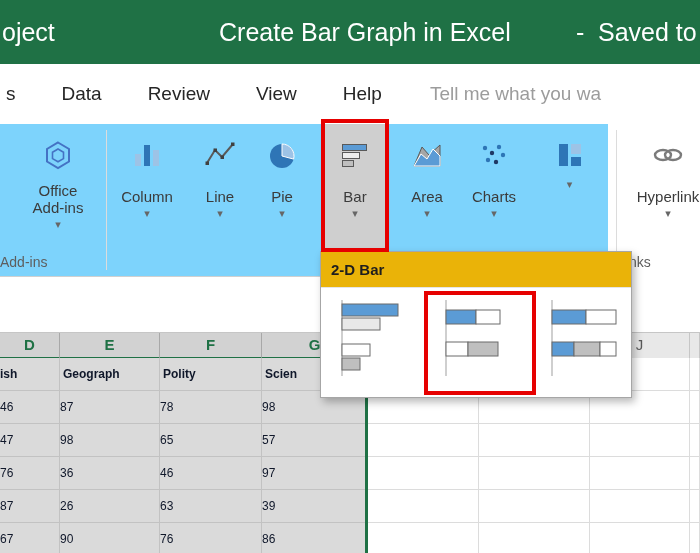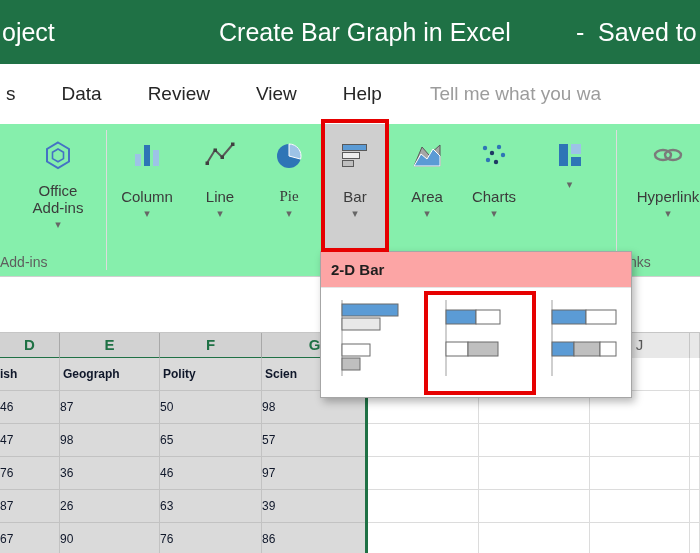--- a/index.html
+++ b/index.html
@@ -13,30 +13,30 @@
   .titlebar span{position:absolute;top:0;height:64px;line-height:64px;font-size:25px;white-space:nowrap;}
   .tb-left{left:2px;}
   .tb-title{left:219px;}
   .tb-dash{left:576px;}
   .tb-saved{left:598px;width:102px;overflow:hidden;}
   
   .menubar{position:absolute;left:0;top:64px;width:700px;height:60px;background:#fff;display:flex;align-items:center;gap:46px;padding-left:6px;box-sizing:border-box;}
   .mtab{font-size:19px;color:#262626;white-space:nowrap;cursor:default;}
   .tellme{font-size:19px;color:#9C9C9C;white-space:nowrap;margin-left:2px;}
   
-  .ribbon{position:absolute;left:0;top:124px;width:700px;height:153px;background:#86efac;border-bottom:1px solid #D0D0D0;box-sizing:border-box;}
+  .ribbon{position:absolute;left:0;top:124px;width:608px;height:153px;background:#7dd3fc;border-bottom:1px solid #D0D0D0;box-sizing:border-box;}
   .rbtn{position:absolute;top:0;height:126px;display:flex;flex-direction:column;align-items:center;padding-top:10px;box-sizing:border-box;}
   .rbtn .icon{height:42px;display:flex;align-items:center;justify-content:center;}
   .rlabel{margin-top:12px;font-size:15px;color:#3B3B3B;line-height:17px;text-align:center;white-space:nowrap;}
   .two-line .rlabel{white-space:normal;width:64px;margin-top:6px;}
   .chev{margin-top:3px;font-size:11px;color:#666;line-height:10px;}
   .b-addins{left:18px;width:80px;}
   .b-column{left:114px;width:66px;}
   .b-line{left:187px;width:66px;}
-  .b-pie{left:256px;width:66px;font-family:Liberation Serif, serif;}
+  .b-pie{left:249px;width:66px;}
   .b-bar{left:324px;width:62px;background:#CFCFCF;}
   .b-area{left:394px;width:66px;}
   .b-scatter{left:461px;width:66px;}
   .b-other{left:532px;width:75px;}
   .b-link{left:624px;width:88px;}
   .rdiv{position:absolute;top:8px;height:255px;width:1px;background:#DCDCDC;height:252px;top:6px;height:calc(100% - 12px);}
   .rdiv1{left:106px;}
   .rdiv2{left:616px;}
   .grplabel{position:absolute;bottom:6px;font-size:14px;color:#5E5E5E;text-align:left;}
   .gl-addins{left:0;width:108px;}
@@ -52,21 +52,21 @@
   .s{background:#DADADA;border-right:1px solid #C2C2C2;border-bottom:1px solid #C2C2C2;}
   .p{background:#fff;border-right:1px solid #DCDCDC;border-bottom:1px solid #DCDCDC;}
   .bold-row .cell{font-weight:bold;text-align:left;padding-left:3px;}
   .bold-row .cD{padding-left:0;}
   .num{text-align:left;padding-right:6px;}
   .cD{width:60px;}.cE{width:100px;}.cF{width:102px;}.cG{width:106px;}
   .cH{width:111px;}.cI{width:111px;}.cJ{width:100px;}.cK{flex:1;}
   .sel-border{position:absolute;left:365px;top:358px;width:3px;height:195px;background:var(--excel-green,#1F7145);z-index:10;}
   
   .dropdown{position:absolute;left:320px;top:251px;width:312px;height:147px;background:#fff;border:1px solid #A6A6A6;box-shadow:3px 4px 8px rgba(0,0,0,.28);box-sizing:border-box;z-index:20;}
-  .dd-header{height:35px;line-height:35px;background:#fca5a5;border-bottom:1px solid #E5E5E5;font-size:15px;font-weight:bold;color:#1E1E1E;padding-left:10px;}
+  .dd-header{height:35px;line-height:35px;background:#eab308;border-bottom:1px solid #E5E5E5;font-size:15px;font-weight:bold;color:#1E1E1E;padding-left:10px;}
   .dd-body{position:relative;height:110px;}
   .dd-opt{position:absolute;top:8px;width:82px;height:86px;cursor:pointer;}
   .opt1{left:12px;}.opt2{left:116px;}.opt3{left:222px;}
   
   .redbox{position:absolute;border:4px solid var(--annotation-red,#E60000);box-sizing:border-box;z-index:30;pointer-events:none;}
   .rb-bar{left:321px;top:119px;width:68px;height:133px;}
   .rb-opt{left:424px;top:291px;width:112px;height:104px;}
 </style>
 </head>
 <body>
@@ -223,21 +223,21 @@
     <div class="cell cG s">Scien</div>
     <div class="cell cH p"></div>
     <div class="cell cI p"></div>
     <div class="cell cJ p"></div>
     <div class="cell cK p"></div>
   </div>
 
   <div class="row">
     <div class="cell cD s num">46</div>
     <div class="cell cE s num">87</div>
-    <div class="cell cF s num">50</div>
+    <div class="cell cF s num">78</div>
     <div class="cell cG s num">98</div>
     <div class="cell cH p"></div>
     <div class="cell cI p"></div>
     <div class="cell cJ p"></div>
     <div class="cell cK p"></div>
   </div>
 
   <div class="row">
     <div class="cell cD s num">47</div>
     <div class="cell cE s num">98</div>

